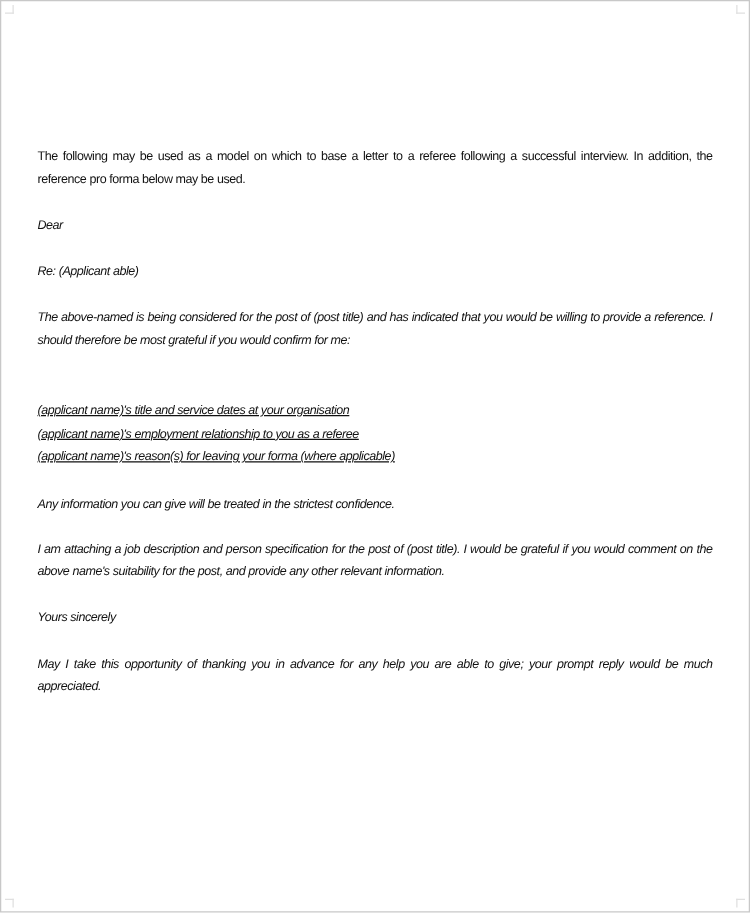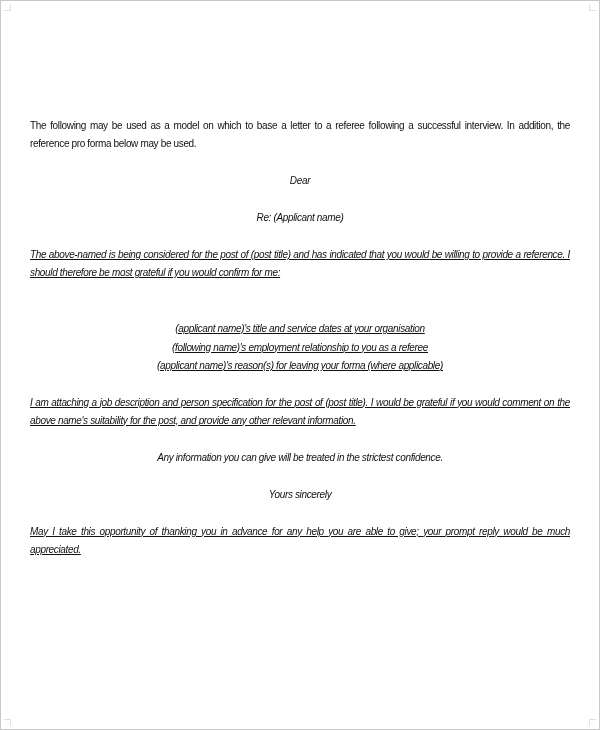--- a/index.html
+++ b/index.html
@@ -38,62 +38,60 @@
 
     .content {
       position: absolute;
       left: 29px;
       top: 116px;
       width: 540px;
     }
     p {
       margin: 0;
       line-height: 18px;
-      text-align: center;
     }
     .intro {
       text-align: justify;
       text-align-last: left;
     }
     .it { font-style: italic; }
     .justify {
       text-align: justify;
       text-align-last: left;
-      text-decoration: underline;
     }
     .gap19 { margin-top: 19px; }
     .gap18 { margin-top: 18px; }
     .gap36 { margin-top: 38px; }
     .list p { line-height: 18.5px; text-decoration: underline; }
   </style>
 </head>
 <body>
 
 <div class="page">
   <span class="corner tl"></span>
   <span class="corner tr"></span>
   <span class="corner bl"></span>
   <span class="corner br"></span>
 
   <div class="content">
     <p class="intro">The following may be used as a model on which to base a letter to a referee following a successful interview. In addition, the reference pro forma below may be used.</p>
 
     <p class="it gap19">Dear</p>
 
-    <p class="it gap19">Re: (Applicant name)</p>
+    <p class="it gap19">Re: (Applicant able)</p>
 
     <p class="it justify gap19">The above-named is being considered for the post of (post title) and has indicated that you would be willing to provide a reference.  I should therefore be most grateful if you would confirm for me:</p>
 
     <div class="list gap36">
       <p class="it">(applicant name)'s title and service dates at your organisation</p>
-      <p class="it">(following name)'s employment relationship to you as a referee</p>
+      <p class="it">(applicant name)'s employment relationship to you as a referee</p>
       <p class="it">(applicant name)'s reason(s) for leaving your forma (where applicable)</p>
     </div>
 
+    <p class="it gap19">Any information you can give will be treated in the strictest confidence.</p>
+
     <p class="it justify gap18">I am attaching a job description and person specification for the post of (post title). I would be grateful if you would comment on the above name's suitability for the post, and provide any other relevant information.</p>
-
-    <p class="it gap19">Any information you can give will be treated in the strictest confidence.</p>
 
     <p class="it gap19">Yours sincerely</p>
 
     <p class="it justify gap19">May I take this opportunity of thanking you in advance for any help you are able to give; your prompt reply would be much appreciated.</p>
   </div>
 </div>
 
 </body></html>

